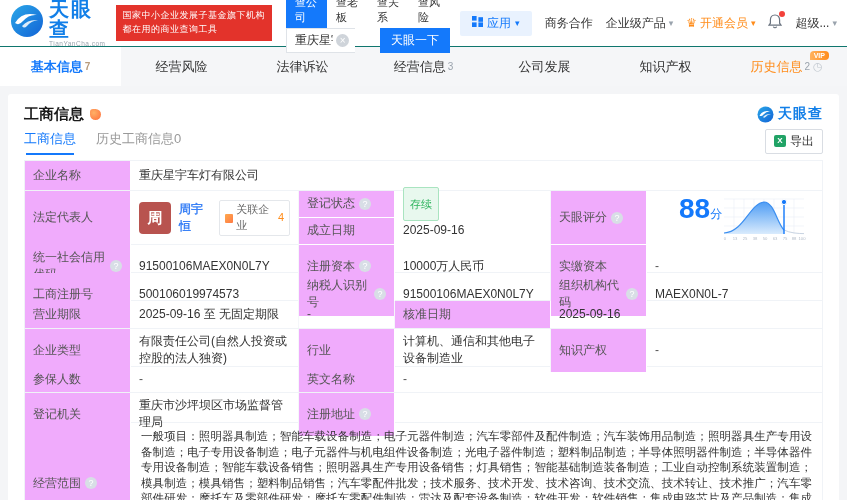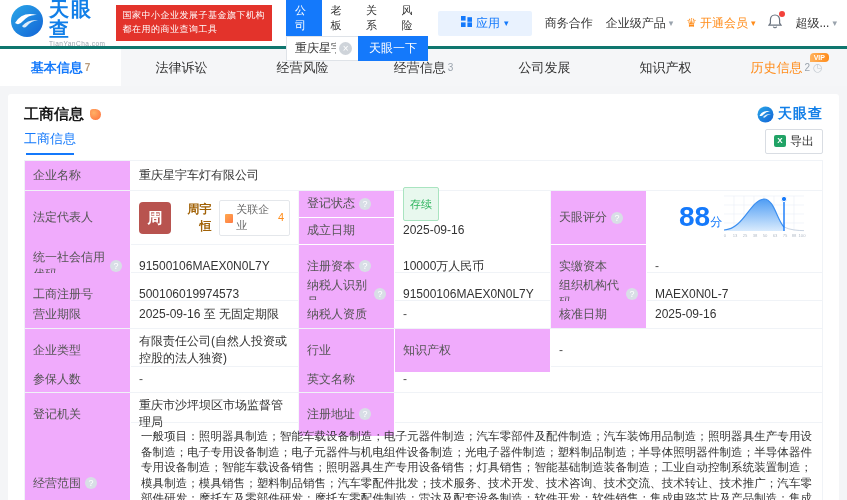--- a/index.html
+++ b/index.html
@@ -19,33 +19,33 @@
   .search-tab { padding:2px 9px 3px; color:#333; cursor:pointer; }
   .search-tab.active { background:#1479fb; color:#fff; }
   .search-bar { display:flex; height:25px; }
   .search-input-wrap { flex:1; position:relative; }
   .search-input-wrap input { width:100%; height:100%; border:1px solid #dfe3e8; border-right:none;
     font-size:12px; padding:0 22px 0 8px; outline:none; color:#333;
     font-family:"Liberation Sans","DejaVu Sans",sans-serif; }
   .clear-ic { position:absolute; right:6px; top:6px; width:13px; height:13px; border-radius:50%;
     background:#cfd4da; color:#fff; font-size:10px; line-height:13px; text-align:center; cursor:pointer; }
   .search-btn { width:70px; background:#1479fb; color:#fff; border:none; font-size:12px; cursor:pointer;
-    font-family:"Liberation Sans","DejaVu Sans",sans-serif; }
+    font-family:"Liberation Sans","DejaVu Sans",sans-serif;margin-left:25px; }
   .topmenu { margin-left:auto; display:flex; align-items:center; gap:13px; font-size:12px; white-space:nowrap; }
   .menu-apps { display:flex; align-items:center; gap:4px; background:#e9f2fe; color:#1479fb;
-    padding:4px 23px; border-radius:2px; cursor:pointer; }
+    padding:4px 12px; border-radius:2px; cursor:pointer; }
   .menu-item { color:#333; cursor:pointer; display:flex; align-items:center; gap:3px;justify-content:center; }
   .menu-vip { color:#ff8c1a; cursor:pointer; display:flex; align-items:center; gap:3px; }
   .caret { font-size:9px; color:#9aa3ad; }
   .caret.blue { color:#1479fb; } .caret.orange { color:#ff8c1a; }
   .bell-wrap { position:relative; cursor:pointer; display:flex; }
   .bell-dot { position:absolute; top:-3px; right:-3px; width:6px; height:6px; border-radius:50%; background:#f3413a; }
 
   
-  .navstrip { height:40px; background:#f5f6f8; display:flex; border-top:3px solid #0f766e; }
+  .navstrip { height:40px; background:#f5f6f8; display:flex; border-top:1px solid #0f766e; }
   .navtab { flex:1; display:flex; align-items:center; justify-content:center; font-size:13px; color:#333;
     cursor:pointer; position:relative; }
   .navtab.active { background:#fff; color:#1479fb; font-weight:bold; }
   .navtab .cnt { font-size:10px; margin-left:2px; color:#b89a7a; }
   .navtab .cnt.gray { color:#9aa3ad; }
   .navtab.orange { color:#ff8c1a; }
   .vip-badge { position:absolute; top:4px; right:18px; background:linear-gradient(90deg,#ffb25e,#ff8c1a);
     color:#fff; font-size:7px; font-weight:bold; padding:1px 4px; border-radius:4px 4px 4px 0; }
   .clock-ic { font-size:11px; color:#c3c9d0; margin-left:3px; }
 
@@ -72,38 +72,38 @@
   .trow { display:grid; border-bottom:1px solid #f0f3f7; }
   .r6 { grid-template-columns:106px 168px 96px 156px 96px 1fr; }
   .r4 { grid-template-columns:106px 168px 96px 1fr; }
   .r2 { grid-template-columns:106px 1fr; }
   .cell { padding:4px 8px; display:flex; align-items:center; line-height:1.45; }
   .lc { background:#f0abfc; color:#555; border-right:1px solid #fff; }
   .vc { color:#333; border-right:1px solid #f5f7fa; }
   .help-ic { width:12px; height:12px; border-radius:50%; background:#d8dee6; color:#fff; font-size:9px;
     line-height:12px; text-align:center; margin-left:4px; flex:none; cursor:pointer; }
   .h30 { height:30px; } .h28 { height:28px; } .h26 { height:26px; } .h38 { height:38px; }
-  .link { color:#a16207; cursor:pointer; text-decoration:none;text-align:right; }
+  .link { color:#3b82f6; cursor:pointer; text-decoration:none; }
   .dashv { color:#555; }
 
   
   .rep-row { grid-template-columns:106px 168px 1fr; height:54px; }
   .avatar { width:32px; height:32px; background:#b8534f; border-radius:4px; color:#fff; font-size:15px;
     font-weight:bold; display:flex; align-items:center; justify-content:center; flex:none; }
   .rep-name { margin-left:8px; font-weight:bold; }
   .rel-badge { margin-left:8px; display:inline-flex; align-items:center; gap:3px; border:1px solid #e4e7eb;
     border-radius:2px; padding:1px 5px; font-size:11px; color:#666; cursor:pointer; }
   .rel-ic { width:9px; height:9px; background:linear-gradient(135deg,#ffa94d,#ff7a45); border-radius:1px; }
   .rel-cnt { color:#ff8c1a; }
   .nest { display:grid; grid-template-columns:96px 156px 96px 1fr; grid-template-rows:27px 27px; }
   .nest .lc, .nest .vc { border-bottom:1px solid #fff; }
   .span2 { grid-row:1 / 3; }
   .status-badge { background:#e8f8ee; border:1px solid #a9e4c0; color:#2fb45e; font-size:11px;
     padding:8px 6px; border-radius:2px; line-height:16px; }
-  .score-cell { display:flex; align-items:center; gap:0; border-right:none;padding-left:32px; }
+  .score-cell { display:flex; align-items:flex-start; gap:0; border-right:none;padding-left:32px; }
   .score-num { color:#1479fb; font-size:28px; font-weight:bold; line-height:1; }
   .score-unit { color:#1479fb; font-size:12px; }
 
   
   .scope-row { height:90px; }
   .scope-text { display:block; padding:6px 10px; line-height:15.5px; font-size:11.5px; text-align:justify;
     color:#333; border-right:none; }
 </style>
 </head>
 <body>
@@ -190,24 +190,24 @@
     </div>
   </div>
 </div>
 
 <div class="navstrip">
   <div class="navtab active">
     <span>基本信息</span>
     <span class="cnt">7</span>
   </div>
   <div class="navtab">
+    <span>经营风险</span>
+  </div>
+  <div class="navtab">
     <span>法律诉讼</span>
-  </div>
-  <div class="navtab">
-    <span>经营风险</span>
   </div>
   <div class="navtab">
     <span>经营信息</span>
     <span class="cnt gray">3</span>
   </div>
   <div class="navtab">
     <span>公司发展</span>
   </div>
   <div class="navtab">
     <span>知识产权</span>
@@ -229,20 +229,21 @@
         <circle cx="17" cy="17" r="16" fill="url(#lg)"></circle>
         <path d="M5 19 Q12 7 27 11 Q19 10 13 17 Q9 22 5 19 Z" fill="#fff"></path>
         <path d="M12 22 Q18 15 28 16 Q21 17 17 22 Q14 25 12 22 Z" fill="#fff" opacity=".85"></path>
       </svg>
       <span>天眼查</span>
     </div>
   </div>
 
   <div class="subtab-row">
     <div class="subtab active">工商信息</div>
+    <div class="subtab">历史工商信息0</div>
     <button class="export-btn">
       <span class="xls-ic">X</span>
       <span>导出</span>
     </button>
   </div>
 
   <div class="tbl">
 
     <div class="trow r2 h30">
       <div class="cell lc">企业名称</div>
@@ -347,30 +348,30 @@
       <div class="cell lc">
         <span>组织机构代码</span>
         <span class="help-ic">?</span>
       </div>
       <div class="cell vc" style="border-right:none">MAEX0N0L-7</div>
     </div>
 
     <div class="trow r6 h28">
       <div class="cell lc">营业期限</div>
       <div class="cell vc">2025-09-16 至 无固定期限</div>
-      <div class="cell lc">纳税人资质</div>
       <div class="cell vc dashv">-</div>
       <div class="cell lc">核准日期</div>
       <div class="cell vc" style="border-right:none">2025-09-16</div>
     </div>
 
     <div class="trow r6 h38">
       <div class="cell lc">企业类型</div>
       <div class="cell vc">有限责任公司(自然人投资或控股的法人独资)</div>
       <div class="cell lc">行业</div>
+      <div class="cell vc">计算机、通信和其他电子设备制造业</div>
       <div class="cell lc">知识产权</div>
       <div class="cell vc dashv" style="border-right:none">-</div>
     </div>
 
     <div class="trow r4 h26">
       <div class="cell lc">参保人数</div>
       <div class="cell vc dashv">-</div>
       <div class="cell lc">英文名称</div>
       <div class="cell vc dashv" style="border-right:none">-</div>
     </div>

